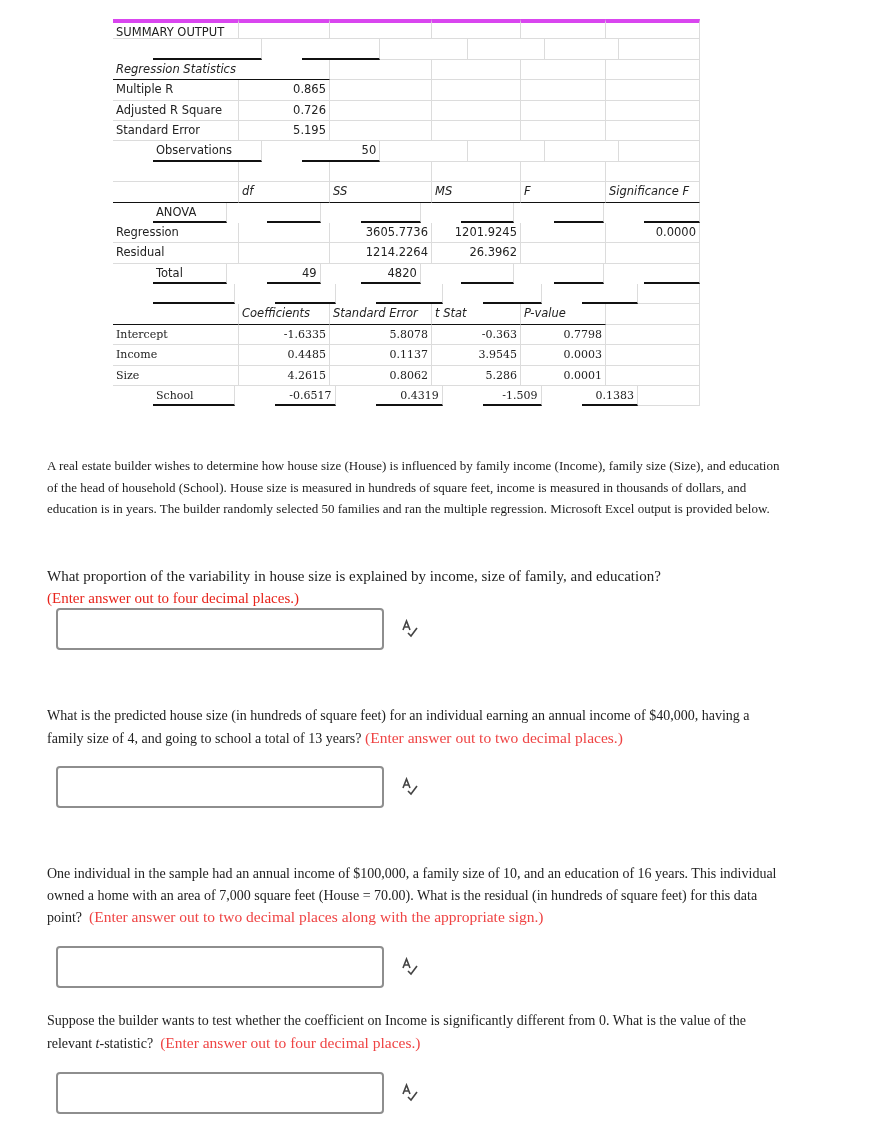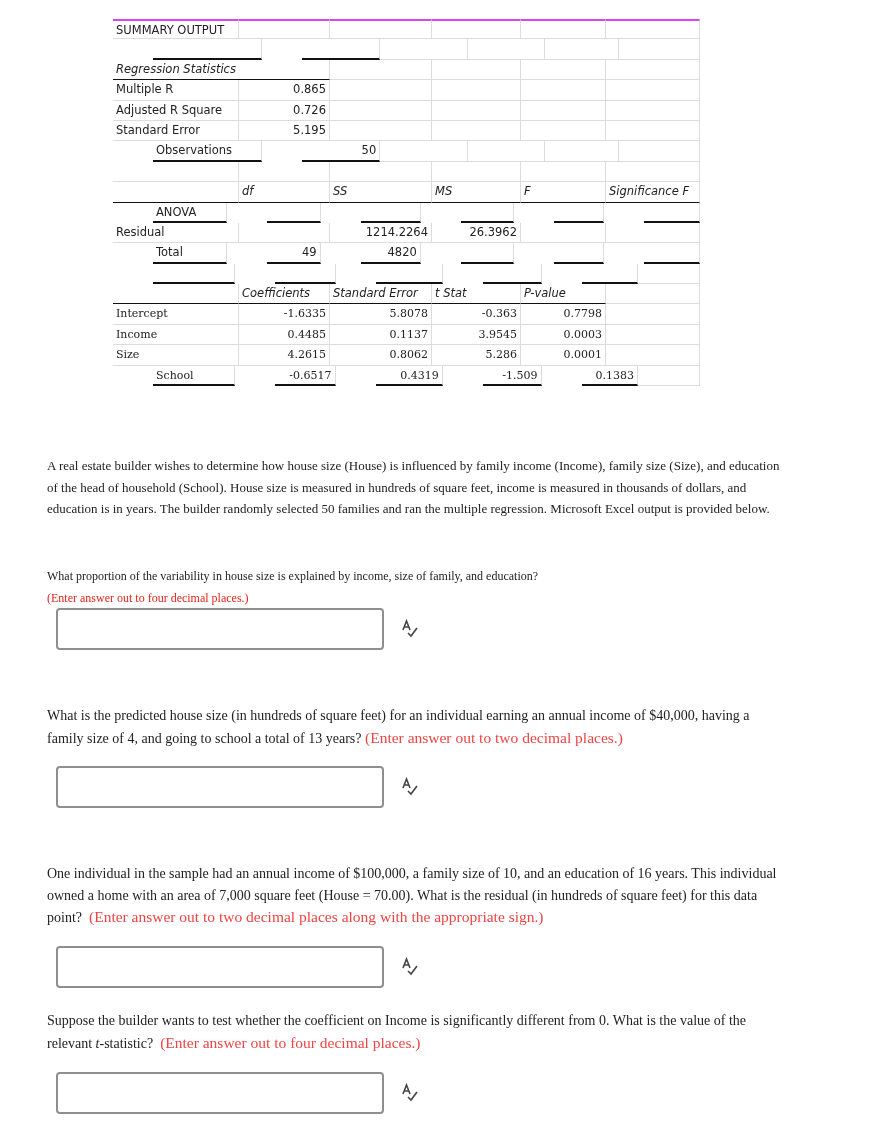--- a/index.html
+++ b/index.html
@@ -27,33 +27,33 @@
     .c2 { width: 91px; }
     .c3 { width: 102px; }
     .c4 { width: 89px; }
     .c5 { width: 85px; }
     .c6 { width: 94px; }
     .row .cell:first-child { border-left: 0; }
     .r { text-align: right; }
     .ctr { text-align: left; }
     .it { font-style: italic; }
     .serif { font-family: "DejaVu Serif", serif; font-size: 11px; }
-    .first-row .cell { border-top: 2px solid #d946ef; }
+    .first-row .cell { border-top: 4px solid #d946ef; }
     .thick-bot { border-bottom: 2px solid #111 !important; margin-left: 40px; }
     .thin-bot { border-bottom: 1px solid #111 !important; }
     .span2 { width: 217px; }
 
     
     .q-area {
       position: absolute; left: 47px; width: 740px;
       font-family: "Liberation Serif", serif;
       color: #222;
     }
     .intro { top: 455px; font-size: 13px; line-height: 21.6px; }
-    .q1 { top: 566px; font-size: 12px; line-height: 21.6px; }
+    .q1 { top: 566px; font-size: 15px; line-height: 21.6px; }
     .q2 { top: 705px; font-size: 14px; line-height: 21.6px; }
     .q3 { top: 863px; font-size: 14px; line-height: 21.6px; }
     .q4 { top: 1010px; font-size: 14px; line-height: 21.6px; }
     .red { color: #e8231b; }
     .hint-red { color: #ef4444; font-size: 15.5px; }
     p { margin: 0; }
 
     .answer-row {
       position: absolute; left: 56px; height: 42px; display: flex; align-items: center;
     }
@@ -159,20 +159,28 @@
   <div class="row">
     <div class="cell c1 thick-bot">ANOVA</div>
     <div class="cell c2 thick-bot"></div>
       <div class="cell c3 thick-bot"></div>
       <div class="cell c4 thick-bot"></div>
       <div class="cell c5 thick-bot"></div>
       <div class="cell c6 thick-bot"></div>
   </div>
 
   <div class="row">
+    <div class="cell c1">Regression</div>
+    <div class="cell c2 r"></div>
+    <div class="cell c3 r">3605.7736</div>
+    <div class="cell c4 r">1201.9245</div>
+    <div class="cell c5 r"></div>
+    <div class="cell c6 r">0.0000</div>
+  </div>
+  <div class="row">
     <div class="cell c1">Residual</div>
     <div class="cell c2 r"></div>
     <div class="cell c3 r">1214.2264</div>
     <div class="cell c4 r">26.3962</div>
     <div class="cell c5 r"></div>
     <div class="cell c6 r"></div>
   </div>
   <div class="row">
     <div class="cell c1 thick-bot">Total</div>
     <div class="cell c2 r thick-bot">49</div>

